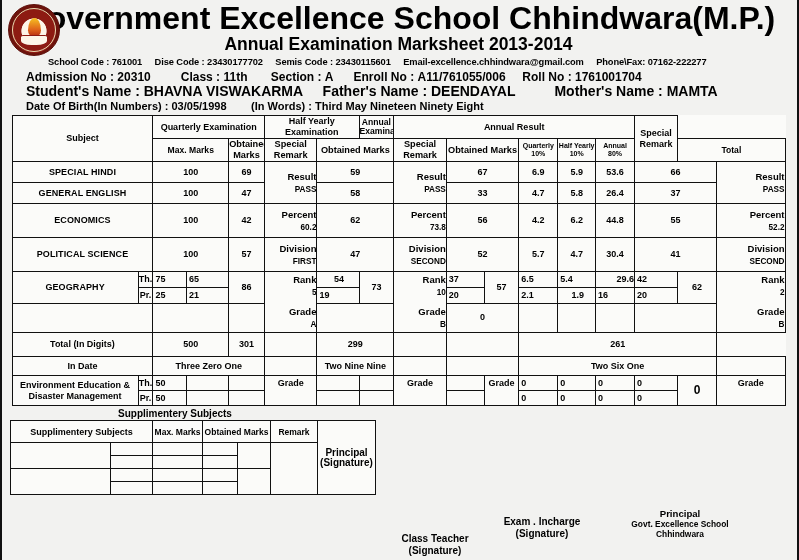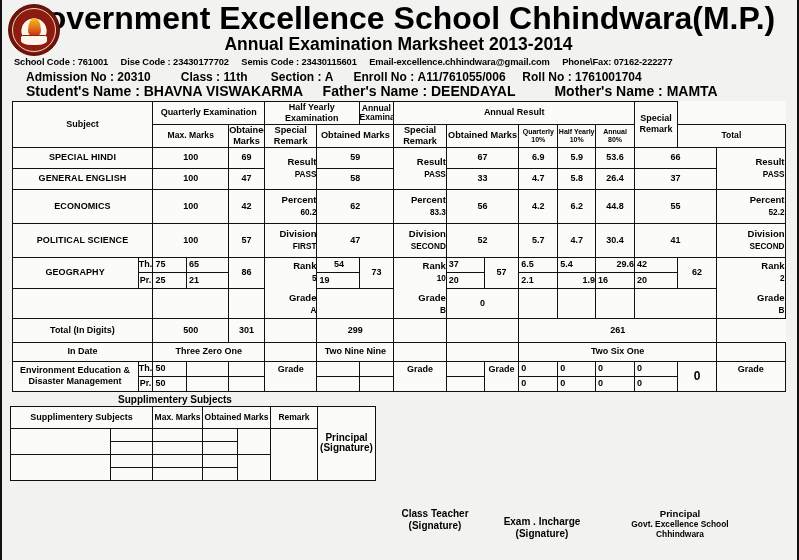--- a/index.html
+++ b/index.html
@@ -50,21 +50,21 @@
     margin:0;text-align:center;font-size:32px;font-weight:bold;letter-spacing:0px;
     line-height:30px;
   }
   h2.subtitle{
     margin:0;text-align:center;font-size:17.5px;font-weight:bold;line-height:22px;
   }
   .infoline{
     font-size:10.5px;font-weight:bold;white-space:nowrap;line-height:14.5px;
     padding-left:28px;
   }
-  .infoline.l1{font-size:9.3px;padding-left:14px;letter-spacing:-.1px;}
+  .infoline.l1{font-size:9.3px;padding-left:48px;letter-spacing:-.1px;}
   .infoline.l2{font-size:12px;padding-left:26px;}
   .infoline.l3{font-size:14px;padding-left:26px;}
   .infoline.l4{font-size:11px;padding-left:26px;}
   .sp{display:inline-block;}
   
   table.grid{
     border-collapse:collapse;
     table-layout:fixed;
     margin:2px auto 0 auto;
     width:774px;
@@ -160,20 +160,27 @@
       <span class="sp">Student's Name :</span>
       <span class="sp">BHAVNA VISWAKARMA</span>
       &nbsp;&nbsp;&nbsp;
       <span class="sp">Father's Name :</span>
       <span class="sp">DEENDAYAL</span>
       &nbsp;&nbsp;&nbsp;&nbsp;&nbsp;&nbsp;&nbsp;&nbsp;
       <span class="sp">Mother's Name :</span>
       <span class="sp">MAMTA</span>
     </div>
 
+    <div class="infoline l4">
+      <span class="sp">Date Of Birth(In Numbers) :</span>
+      <span class="sp">03/05/1998</span>
+      &nbsp;&nbsp;&nbsp;&nbsp;&nbsp;&nbsp;
+      <span class="sp">(In Words) :</span>
+      <span class="sp">Third May Nineteen Ninety Eight</span>
+    </div>
   </div>
 
   <table class="grid">
     <colgroup>
       <col style="width:120px">
         <col style="width:14px">
       <col style="width:32px">
         <col style="width:40px">
         <col style="width:34px">
       <col style="width:50px">
@@ -263,21 +270,21 @@
       <td class="remarkcell">
         <div class="remark-stack">
           <div class="k">Percent</div>
           <div class="v">60.2</div>
         </div>
       </td>
       <td colspan="2" class="num">62</td>
       <td class="remarkcell">
         <div class="remark-stack">
           <div class="k">Percent</div>
-          <div class="v">83.3</div>
+          <div class="v">73.8</div>
         </div>
       </td>
       <td colspan="2" class="num">56</td>
       <td class="num">4.2</td>
       <td class="num">6.2</td>
       <td class="num">44.8</td>
       <td colspan="2" class="num">55</td>
       <td class="remarkcell">
         <div class="remark-stack">
           <div class="k">Percent</div>
@@ -357,21 +364,21 @@
       </td>
     </tr>
 
     <tr style="height:15px">
       <td class="tp">Pr.</td>
       <td class="num" style="text-align:left;padding-left:2px">25</td>
       <td class="num" style="text-align:left;padding-left:2px">21</td>
       <td class="num" style="text-align:left;padding-left:2px">19</td>
       <td class="num" style="text-align:left;padding-left:2px">20</td>
       <td class="num" style="text-align:left;padding-left:2px">2.1</td>
-      <td class="num" style="text-align:right;padding-left:2px">1.9</td>
+      <td class="num" style="text-align:center;padding-left:2px">1.9</td>
       <td class="num" style="text-align:left;padding-left:2px">16</td>
       <td class="num" style="text-align:left;padding-left:2px">20</td>
     </tr>
 
     <tr style="height:28px">
       <td colspan="2"></td>
       <td colspan="2"></td>
       <td></td>
       <td colspan="2"></td>
       <td colspan="2" class="num">0</td>
@@ -484,21 +491,21 @@
     </tr>
     <tr style="height:13px">
       <td></td>
       <td></td>
       <td></td>
     </tr>
   </tbody>
     </table>
 
   <div class="sig-row">
-    <div class="sig" style="left:380px;top:2px;width:110px">
+    <div class="sig" style="left:380px;top:27px;width:110px">
       <div>Class Teacher</div>
       <div>(Signature)</div>
     </div>
     <div class="sig" style="left:487px;top:10px;width:110px">
       <div>Exam . Incharge</div>
       <div>(Signature)</div>
     </div>
     <div class="sig small" style="left:595px;top:3px;width:170px">
       <div style="font-size:9.6px">Principal</div>
       <div>Govt. Excellence School</div>

